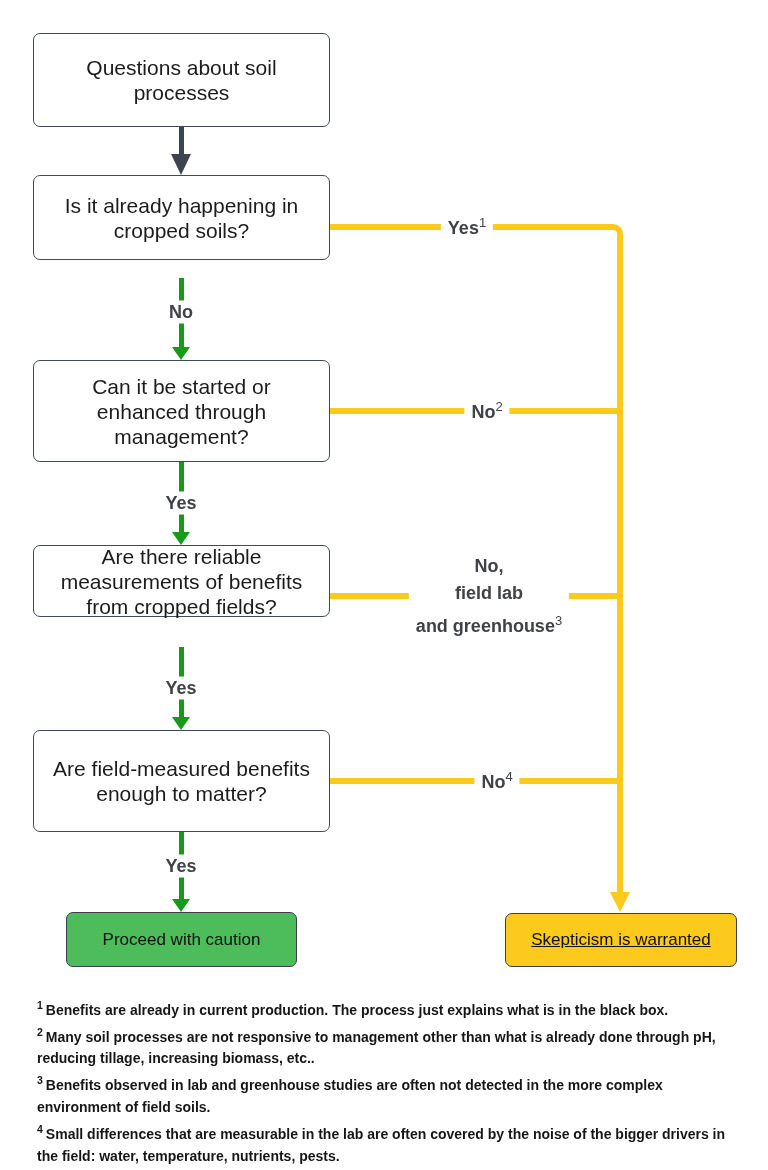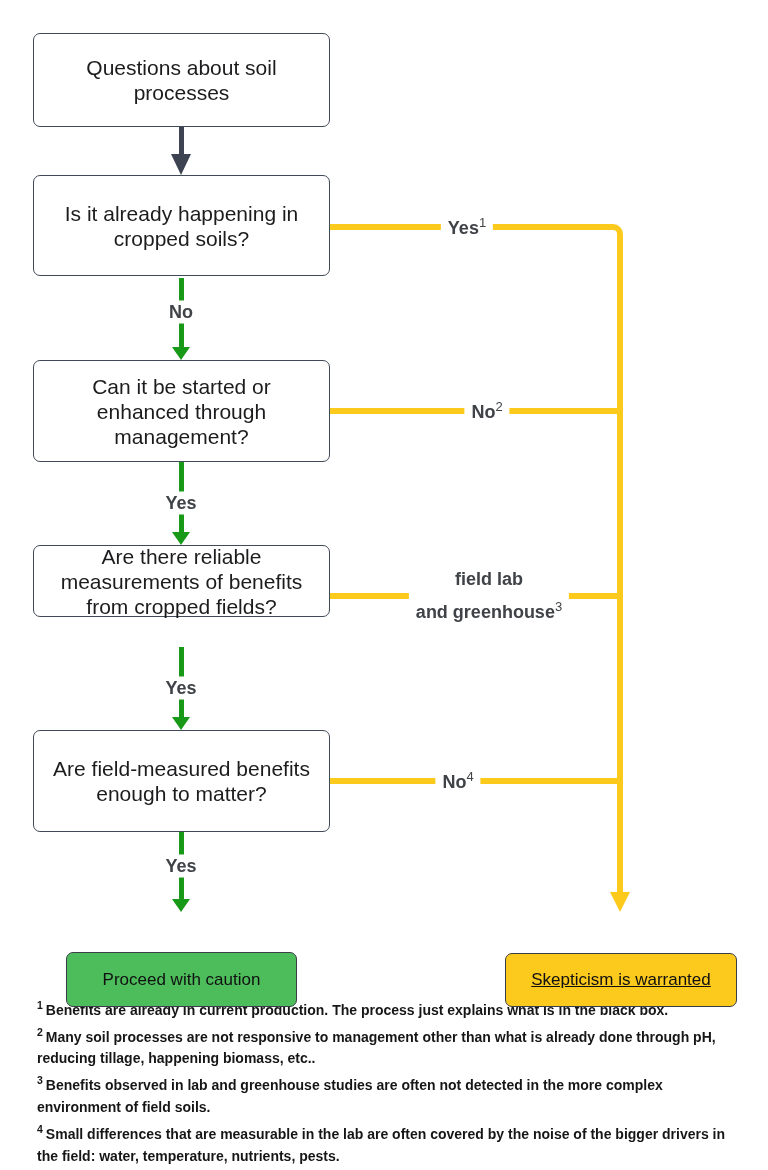--- a/index.html
+++ b/index.html
@@ -36,21 +36,20 @@
     box-sizing: border-box;
     border: 1.6px solid #3A3F47;
     border-radius: 7px;
     display: flex;
     align-items: center;
     justify-content: center;
     text-align: center;
     font-size: 17px;
     color: #101010;
     z-index: 3;
-    margin-top: 40px;
   }
   .terminal.green { background: #4DBD5C; }
   .terminal.yellow { background: #FCC91D; }
   
   .vstem {
     position: absolute;
     width: 5px;
     z-index: 1;
   }
   .vstem.dark { background: #3D4350; }
@@ -150,21 +149,21 @@
   <div class="vstem green" style="left:179px; top:647px; height:70px;"></div>
   <div class="head green" style="left:172px; top:717px;"></div>
 
   <div class="vstem green" style="left:179px; top:832px; height:67px;"></div>
   <div class="head green" style="left:172px; top:899px;"></div>
 
   <div class="qbox" style="top:33px; height:94px;">
     <span>Questions about soil processes</span>
   </div>
 
-  <div class="qbox" style="top:175px; height:101px;">
+  <div class="qbox" style="top:175px; height:85px;">
     <span>Is it already happening in cropped soils?</span>
   </div>
 
   <div class="qbox" style="top:360px; height:102px;">
     <span>Can it be started or enhanced through management?</span>
   </div>
 
   <div class="qbox" style="top:545px; height:72px;">
     <span>Are there reliable measurements of benefits from cropped fields?</span>
   </div>
@@ -191,36 +190,37 @@
 
   <div class="branch-label" style="left:487px; top:411px;">
     <span>No</span><sup>2</sup>
   </div>
 
   <div class="branch-label" style="left:181px; top:503px;">
     <span>Yes</span>
   </div>
 
   <div class="branch-label multi" style="left:489px; top:596px;">
+    <div>No,</div>
     <div>field lab</div>
     <div><span>and greenhouse</span><sup>3</sup></div>
   </div>
 
   <div class="branch-label" style="left:181px; top:688px;">
     <span>Yes</span>
   </div>
 
-  <div class="branch-label" style="left:458px; top:781px;">
+  <div class="branch-label" style="left:497px; top:781px;">
     <span>No</span><sup>4</sup>
   </div>
 
   <div class="branch-label" style="left:181px; top:866px;">
     <span>Yes</span>
   </div>
 
   <div class="footnotes">
     <p><sup>1</sup><span>Benefits are already in current production. The process just explains what is in the black box.</span></p>
-    <p><sup>2</sup><span>Many soil processes are not  responsive to management other than what is already done through pH, reducing tillage, happening biomass, etc..</span></p>
+    <p><sup>2</sup><span>Many soil processes are not  responsive to management other than what is already done through pH, reducing tillage, increasing biomass, etc..</span></p>
     <p><sup>3</sup><span>Benefits observed in lab and greenhouse studies are often not detected in the more complex environment of field soils.</span></p>
     <p><sup>4</sup><span>Small differences that are measurable in the lab are often covered by the noise of the bigger drivers in the field: water, temperature, nutrients, pests.</span></p>
   </div>
 
 </div>
 
 </body></html>

